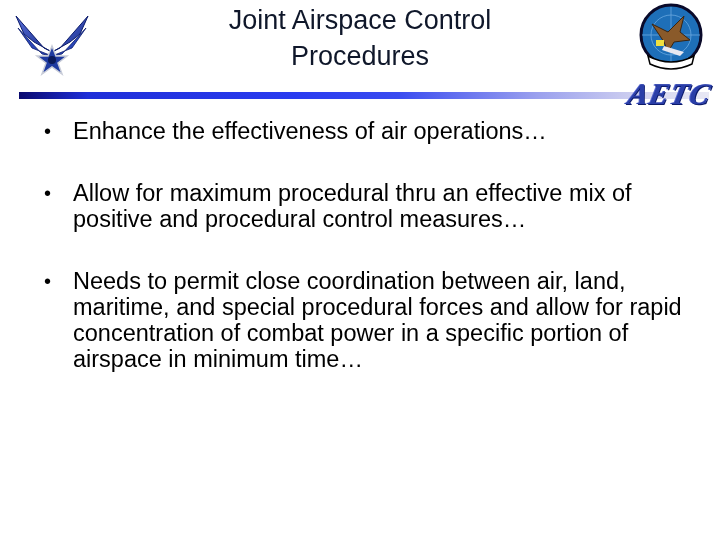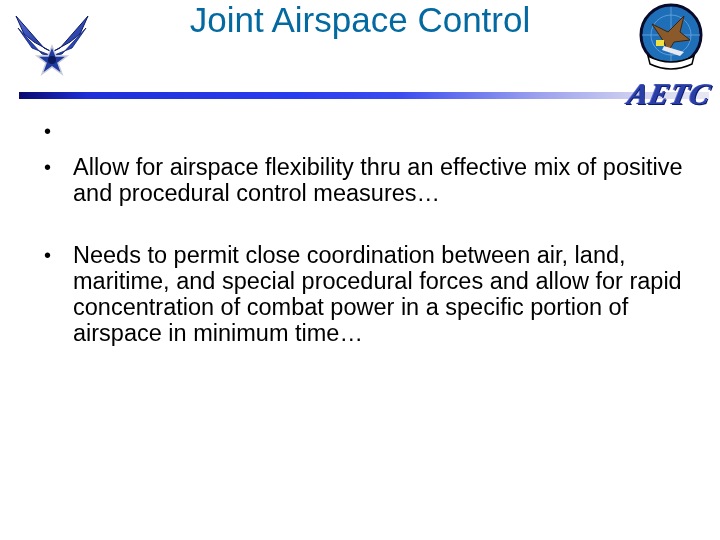--- a/index.html
+++ b/index.html
@@ -3,21 +3,21 @@
   <meta charset="utf-8">
   <style>
     html, body { margin: 0; padding: 0; }
     body {
       width: 720px; height: 540px; background: #ffffff; position: relative; overflow: hidden;
       font-family: "Liberation Sans", sans-serif;
     }
     .af-logo { position: absolute; left: 14px; top: 12px; width: 76px; height: 68px; }
     .title {
       position: absolute; left: 140px; top: 2px; width: 440px; text-align: center;
-      color: #0369a1; font-size: 35px; line-height: 36px; font-family: "Liberation Sans", sans-serif;
+      color: #0f172a; font-size: 27px; line-height: 36px; font-family: "Liberation Sans", sans-serif;
     }
     .title div { white-space: nowrap; }
     .rule {
       position: absolute; left: 19px; top: 92px; width: 690px; height: 7px;
       background: linear-gradient(to right, #0a0a6e 0%, #1f2fd8 10%, #2a3cf0 40%, #3a4cf0 55%, #9aa0ee 75%, #d8d8f0 92%, #e8e8f4 100%);
     }
     .squadron-badge { position: absolute; left: 634px; top: 2px; width: 74px; height: 70px; }
     .aetc-logo {
       position: absolute; left: 596px; top: 79px; width: 115px; height: 30px;
       font-family: "Liberation Serif", serif; font-weight: bold; font-style: italic;
@@ -49,20 +49,21 @@
     <polygon points="74,4 46,36 38,40 56,30 66,22" fill="url(#wg)" stroke="#0a1a6a" stroke-width="1"></polygon>
     <polygon points="4,16 28,42 38,44 18,36" fill="#2a46b8" stroke="#0a1a6a" stroke-width="0.8"></polygon>
     <polygon points="72,16 48,42 38,44 58,36" fill="#2a46b8" stroke="#0a1a6a" stroke-width="0.8"></polygon>
     <polygon points="38,34 42,44 53,44 44,51 48,62 38,55 28,62 32,51 23,44 34,44" fill="#1e3aa0" stroke="#c8ccd8" stroke-width="1.5"></polygon>
     <circle cx="38" cy="48" r="4" fill="#0a1a5a"></circle>
   </svg>
 </div>
 
 <div class="title">
   <div>Joint Airspace Control</div>
+  <div>Procedures</div>
 </div>
 
 <div class="squadron-badge">
   <svg width="74" height="70" viewBox="0 0 74 70">
     <circle cx="37" cy="33" r="30" fill="#1e6fb8" stroke="#0a0a2a" stroke-width="3"></circle>
     <circle cx="37" cy="33" r="20" fill="none" stroke="#6aa8e0" stroke-width="0.8"></circle>
     <line x1="37" y1="5" x2="37" y2="60" stroke="#6aa8e0" stroke-width="0.8"></line>
     <line x1="8" y1="33" x2="66" y2="33" stroke="#6aa8e0" stroke-width="0.8"></line>
     <path d="M18,22 L34,30 L50,14 L46,30 L56,38 L40,40 L34,50 L30,40 Z" fill="#8a5a2a" stroke="#3a2410" stroke-width="1"></path>
     <rect x="22" y="38" width="8" height="6" fill="#f0e040"></rect>
@@ -71,22 +72,23 @@
   </svg>
 </div>
 
 <div class="rule"></div>
 
 <div class="aetc-logo">AETC</div>
 
 <ul class="bullets">
   <li>
     <span class="dot">•</span>
+    <span>Enhance the effectiveness of air operations…</span>
   </li>
   <li>
     <span class="dot">•</span>
-    <span>Allow for airspace flexibility thru an effective mix of positive and procedural control measures…</span>
+    <span>Allow for maximum procedural thru an effective mix of positive and procedural control measures…</span>
   </li>
   <li>
     <span class="dot">•</span>
     <span>Needs to permit close coordination between air, land, maritime, and special procedural forces and allow for rapid concentration of combat power in a specific portion of airspace in minimum time…</span>
   </li>
 </ul>
 
 </body></html>

